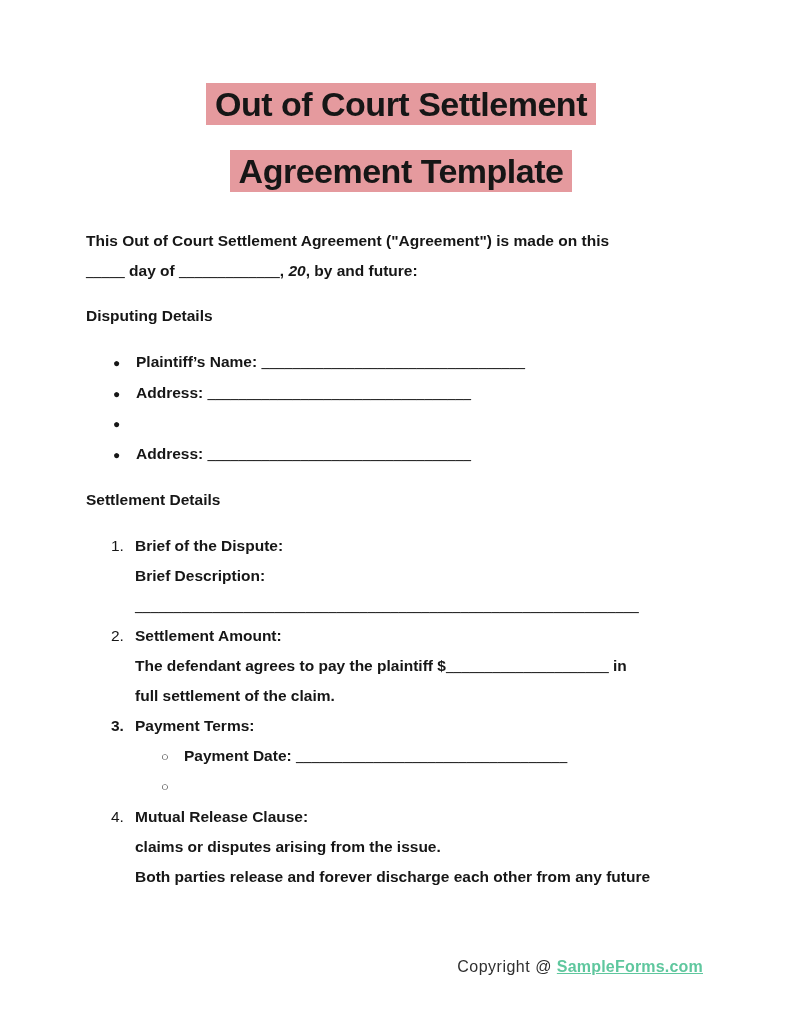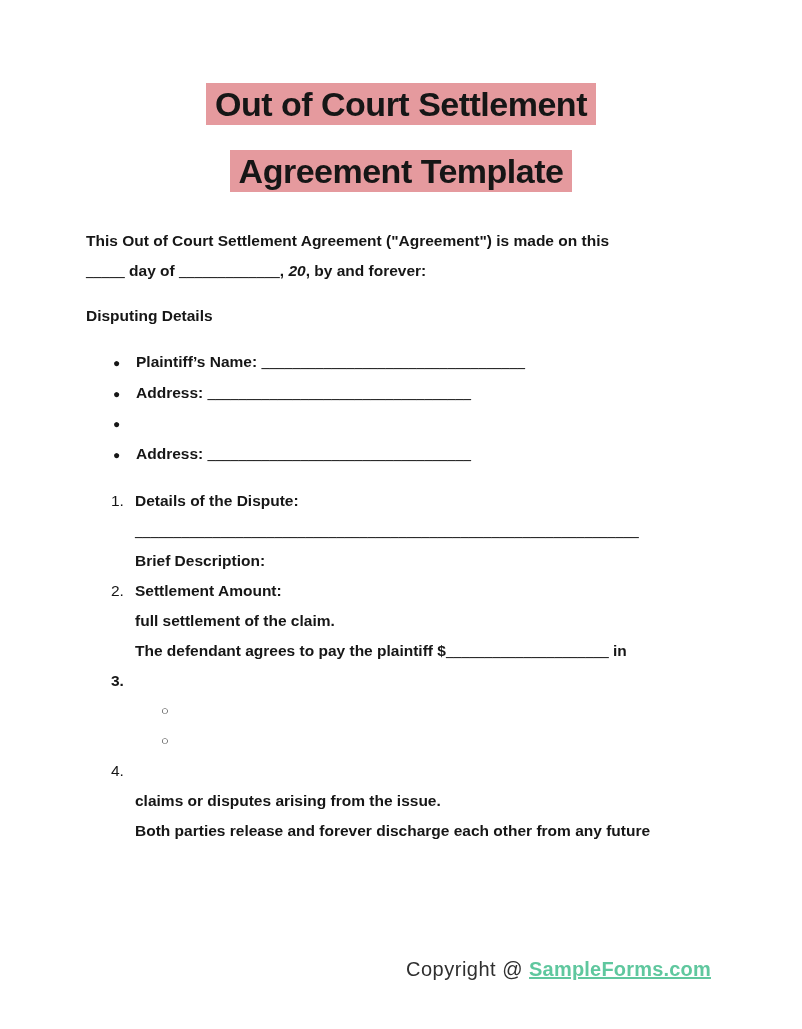--- a/index.html
+++ b/index.html
@@ -38,22 +38,22 @@
   .nm{flex:none;width:24px;font-weight:400;}
   .nm.bold{font-weight:700;}
   
   .crow{padding-left:49px;}
   
   .srow{display:flex;align-items:baseline;padding-left:75px;}
   .sm{flex:none;width:23px;font-weight:400;font-size:13px;}
   .blank{white-space:nowrap;font-family:Liberation Serif, serif;}
   
   .footer{
-    position:absolute;top:958px;right:91px;
-    font-weight:400;font-size:20px;letter-spacing:0.5px;
+    position:absolute;top:958px;right:99px;
+    font-weight:400;font-size:16px;letter-spacing:0.5px;
     color:var(--footer,#2f2f2f);
   }
   .flink{
     color:var(--link,#5fc79e);
     font-weight:700;
     text-decoration:underline;
     cursor:pointer;
     letter-spacing:0.2px;
   }
 </style>
@@ -64,21 +64,21 @@
 
   <div class="title-block">
     <div><span class="hl">Out of Court Settlement</span></div>
     <div class="title-line2"><span class="hl">Agreement Template</span></div>
   </div>
 
   <div class="content">
 
     <div class="intro">
       <div class="line">This Out of Court Settlement Agreement ("Agreement") is made on this</div>
-      <div class="line"><span class="blank">_____</span><span> day of </span><span class="blank">_____________</span><span>, </span><i class="yr">20</i><span>, by and forever:</span></div>
+      <div class="line"><span class="blank">_____</span><span> day of </span><span class="blank">_____________</span><span>, </span><i class="yr">20</i><span>, by and future:</span></div>
     </div>
 
     <div class="heading">Disputing Details</div>
 
     <div class="list">
       <div class="brow">
         <span class="bm">●</span>
         <span><span>Plaintiff’s Name: </span><span class="blank">__________________________________</span></span>
       </div>
       <div class="brow">
@@ -87,49 +87,53 @@
       </div>
       <div class="brow">
         <span class="bm">●</span>
       </div>
       <div class="brow">
         <span class="bm">●</span>
         <span><span>Address: </span><span class="blank">__________________________________</span></span>
       </div>
     </div>
 
+    <div class="heading">Settlement Details</div>
 
     <div class="list">
 
       <div class="nrow">
         <span class="nm">1.</span>
-        <span>Details of the Dispute:</span>
+        <span>Brief of the Dispute:</span>
       </div>
+      <div class="crow">Brief Description:</div>
       <div class="crow blank">_________________________________________________________________</div>
-      <div class="crow">Brief Description:</div>
 
       <div class="nrow">
         <span class="nm">2.</span>
         <span>Settlement Amount:</span>
       </div>
+      <div class="crow"><span>The defendant agrees to pay the plaintiff $</span><span class="blank">_____________________</span><span> in</span></div>
       <div class="crow">full settlement of the claim.</div>
-      <div class="crow"><span>The defendant agrees to pay the plaintiff $</span><span class="blank">_____________________</span><span> in</span></div>
 
       <div class="nrow">
         <span class="nm bold">3.</span>
+        <span>Payment Terms:</span>
       </div>
       <div class="srow">
         <span class="sm">○</span>
+        <span><span>Payment Date: </span><span class="blank">___________________________________</span></span>
       </div>
       <div class="srow">
         <span class="sm">○</span>
       </div>
 
       <div class="nrow">
         <span class="nm">4.</span>
+        <span>Mutual Release Clause:</span>
       </div>
       <div class="crow">claims or disputes arising from the issue.</div>
       <div class="crow">Both parties release and forever discharge each other from any future</div>
 
     </div>
   </div>
 
   <div class="footer">
     <span>Copyright @ </span><span class="flink">SampleForms.com</span>
   </div>

